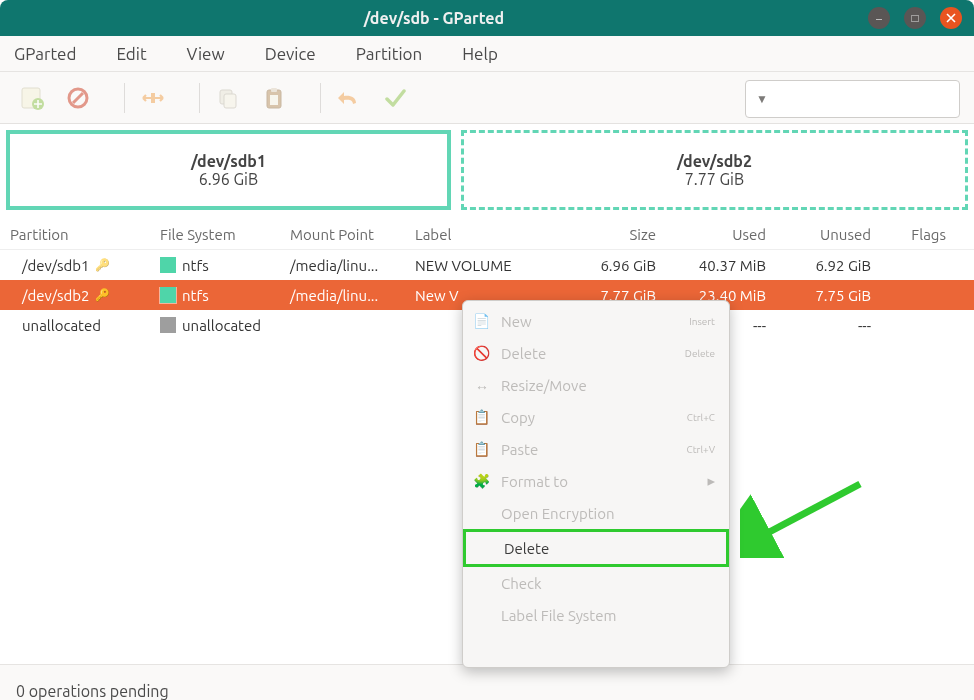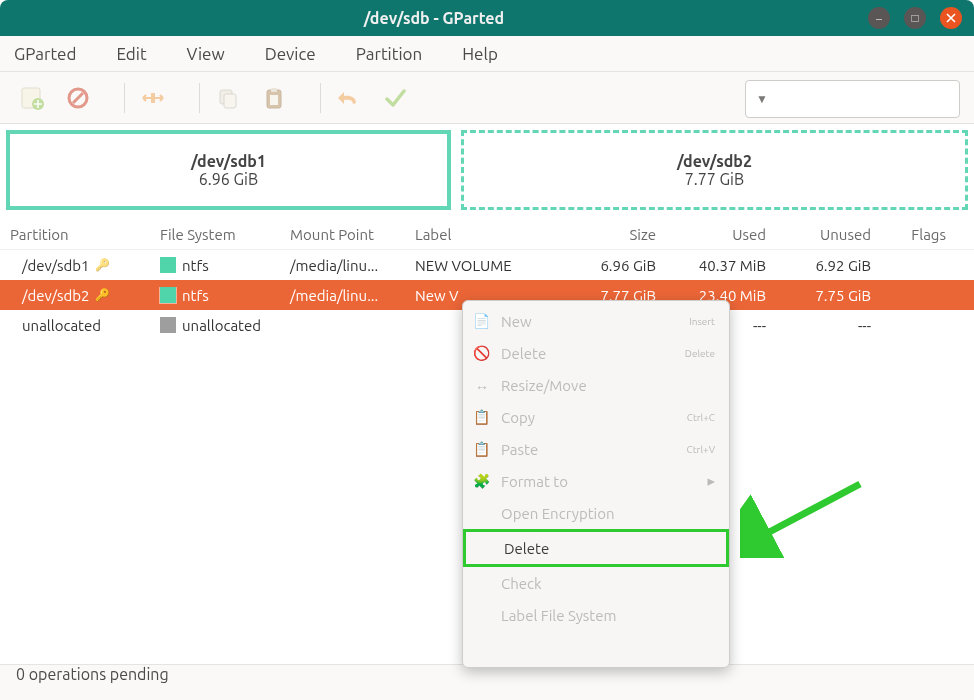--- a/index.html
+++ b/index.html
@@ -121,21 +121,21 @@
     position:absolute;
     left:740px; top:478px;
     width:130px; height:80px;
     z-index:9;
     pointer-events:none;
   }
   .statusbar {
     position:absolute; bottom:0; left:0; right:0;
     height:36px; background:#faf9f8;
     border-top:1px solid #e6e4e2;
-    display:flex; align-items:flex-start; padding-left:16px;
+    display:flex; align-items:flex-end; padding-left:16px;
     font-size:16px; color:#4a4a4a;
   }
 </style>
 </head>
 <body>
 
 <div class="titlebar">
   <div class="titlebar-title">/dev/sdb - GParted</div>
   <div class="titlebar-btns">
     <div class="tbtn other">–</div>

